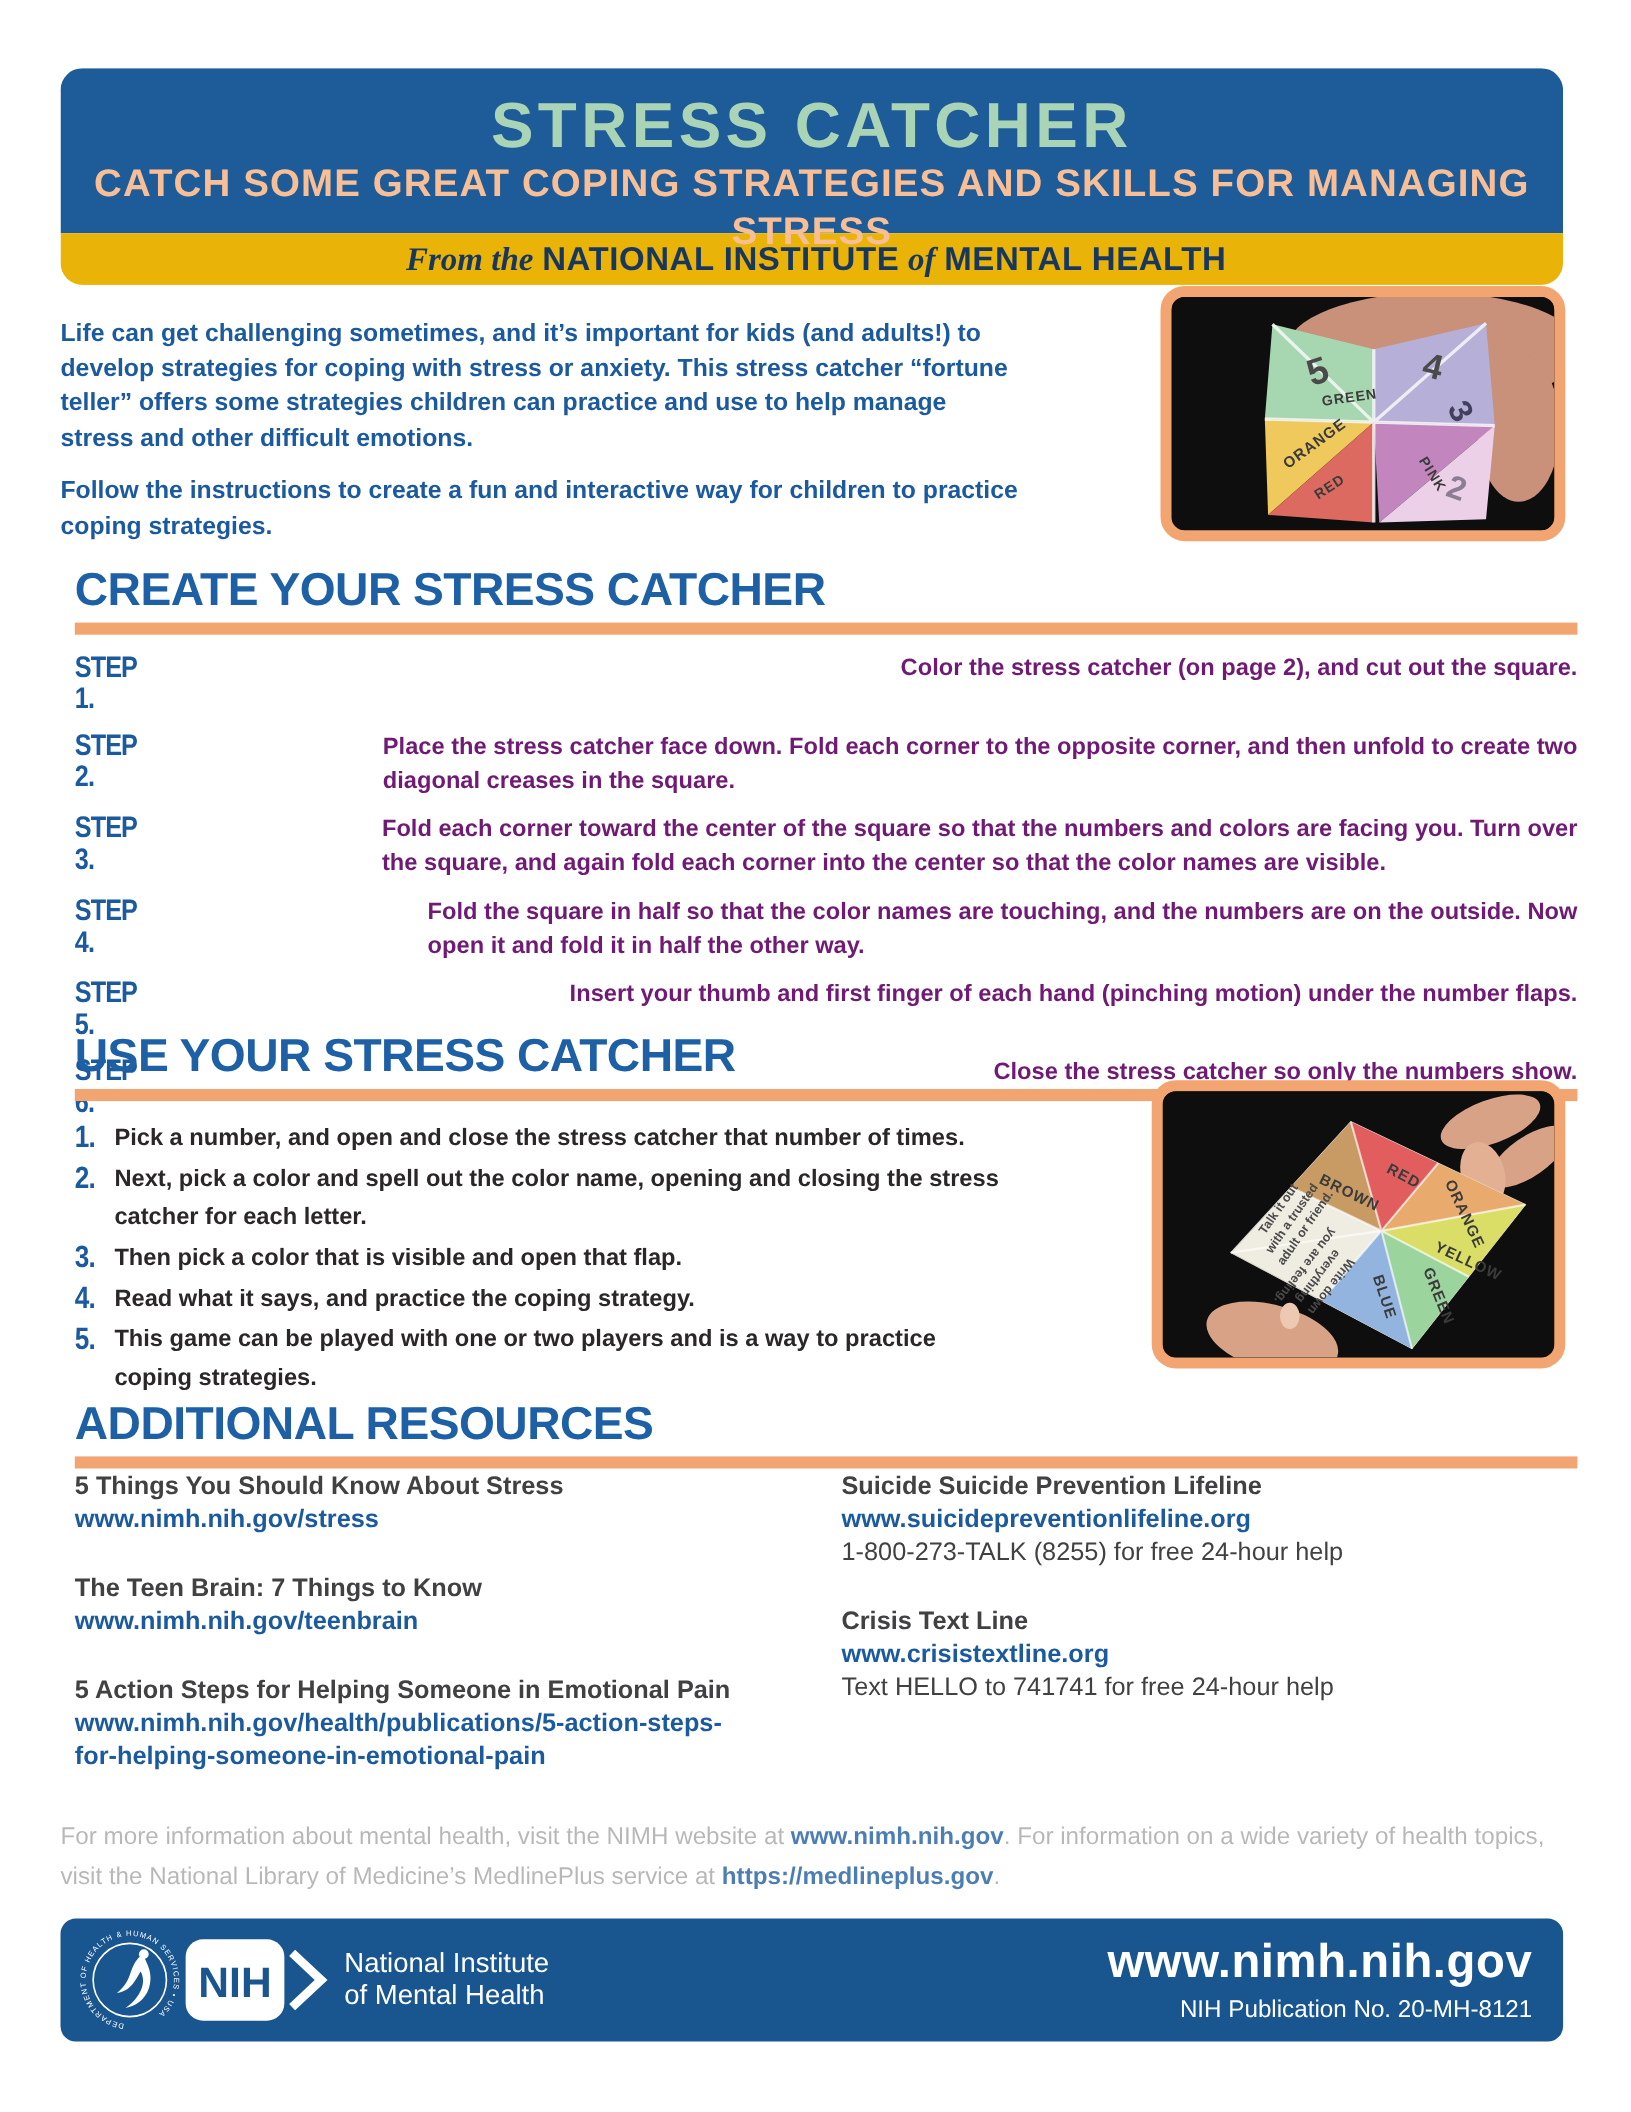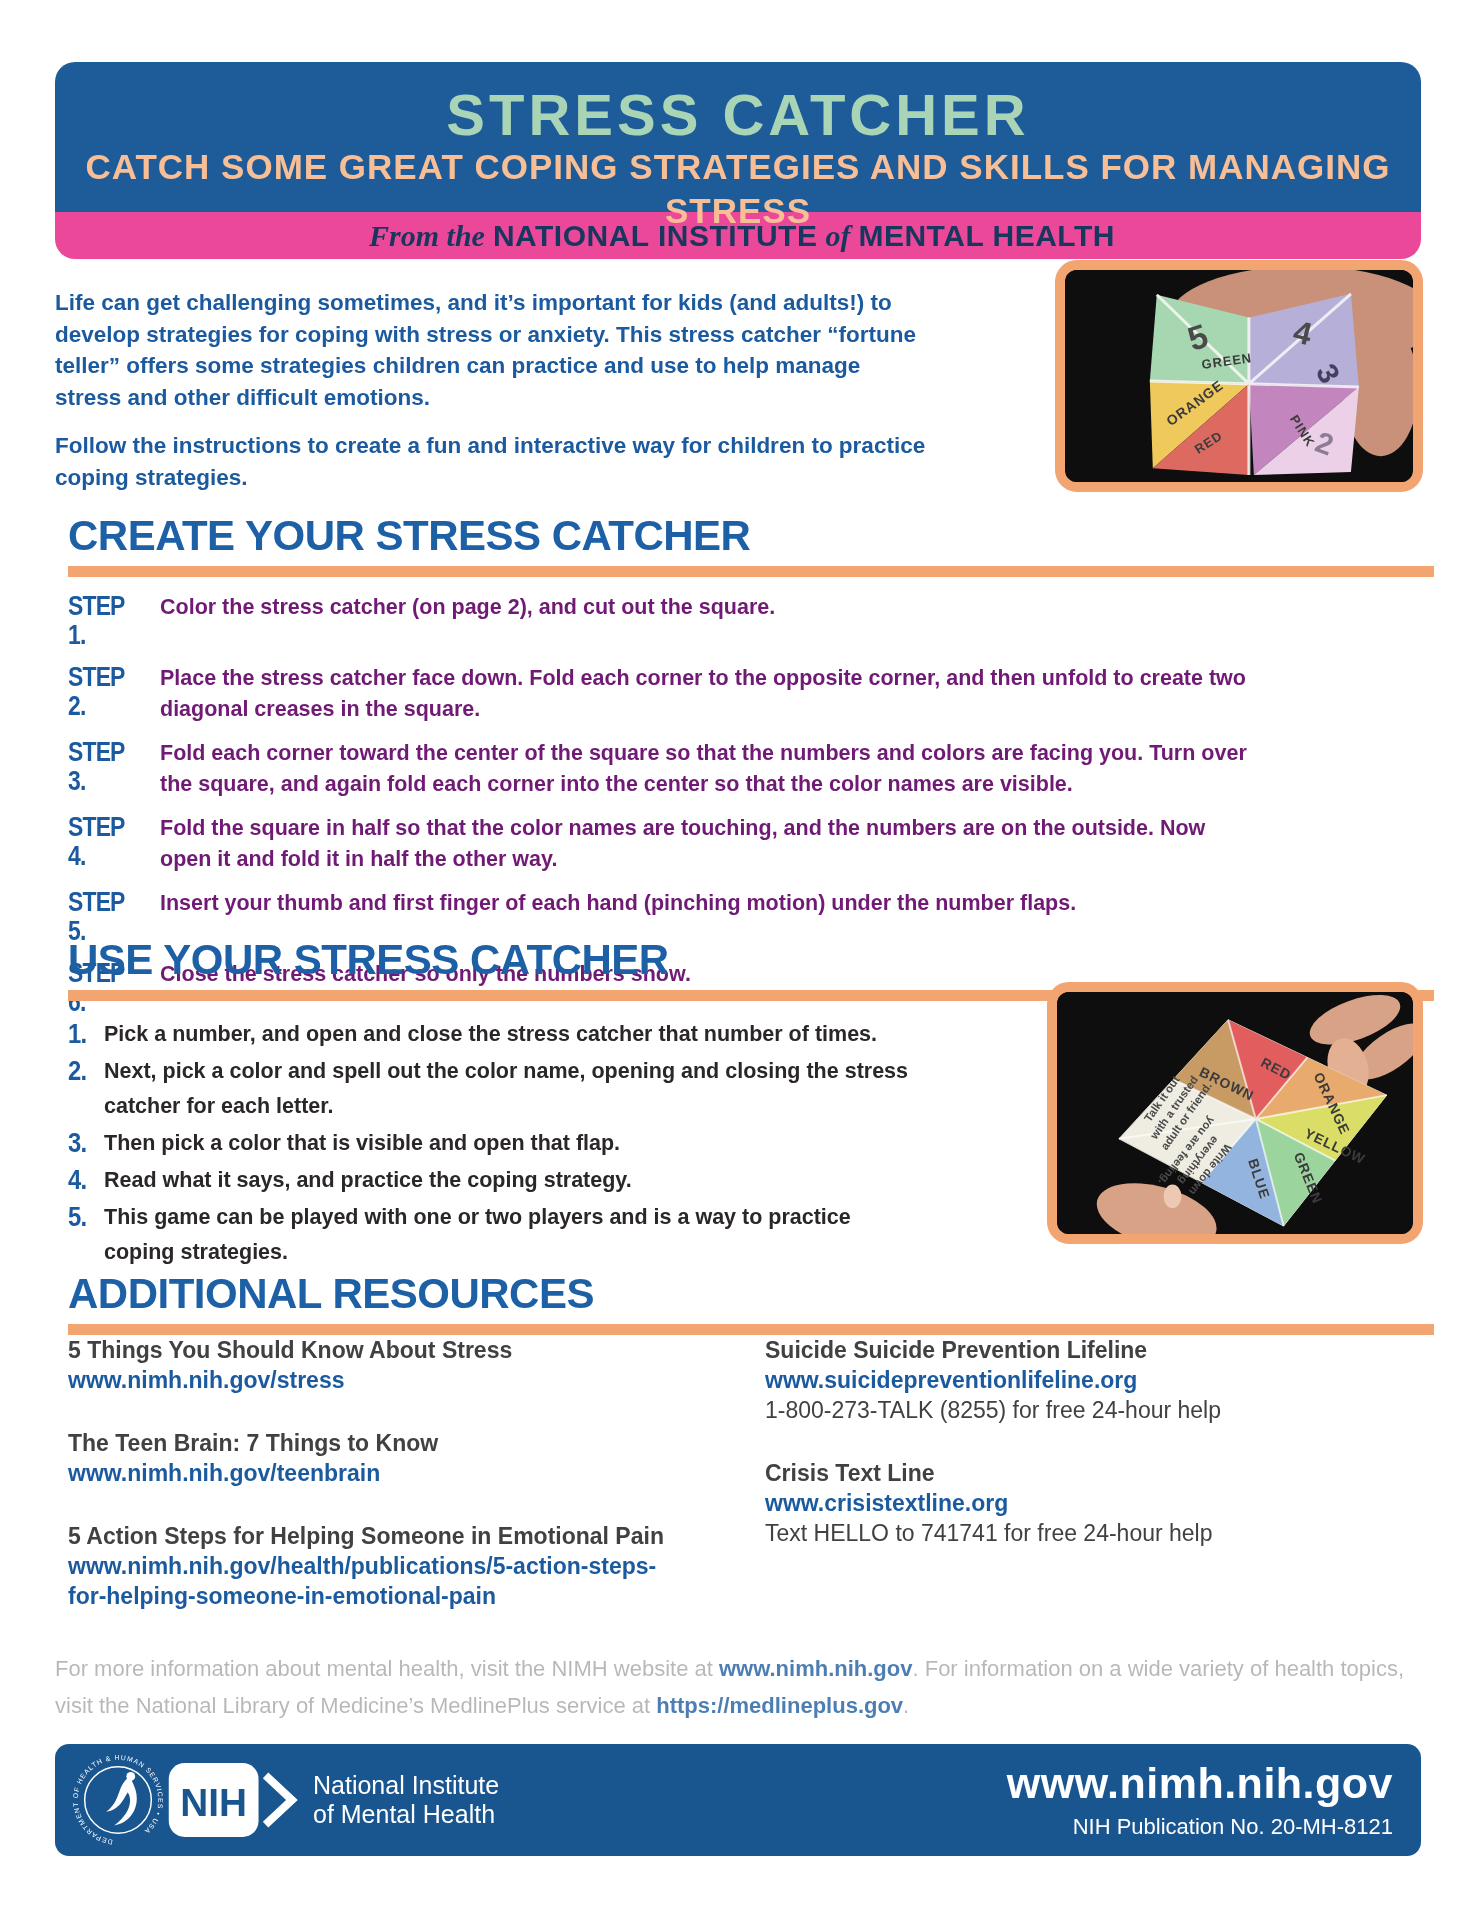--- a/index.html
+++ b/index.html
@@ -5,21 +5,21 @@
   html,body{margin:0;padding:0;background:#ffffff;}
   .page{position:relative;width:1483px;height:1920px;background:#ffffff;
         font-family:"Liberation Sans",sans-serif;overflow:hidden;}
 
   
   .header{position:absolute;left:55px;top:62px;width:1366px;border-radius:20px;overflow:hidden;}
   .header-main{background:#1e5c99;height:150px;text-align:center;}
   .header-title{color:#a9d4b6;font-size:58px;font-weight:bold;letter-spacing:4px;
                 padding-top:23px;line-height:60px;}
   .header-subtitle{color:#f8bf97;font-size:35px;font-weight:bold;letter-spacing:1px;line-height:44px;}
-  .header-band{background:#ec4899;height:47px;display:flex;align-items:center;justify-content:center;
+  .header-band{background:#eab308;height:47px;display:flex;align-items:center;justify-content:center;
                color:#17375e;font-size:30px;}
   .band-serif{font-family:"Liberation Serif",serif;font-style:italic;font-weight:bold;padding:0 8px;}
   .band-bold{font-weight:bold;letter-spacing:0.5px;}
 
   
   .photo{position:absolute;background:#0e0e0e;border:10px solid #f3a571;border-radius:22px;overflow:hidden;}
   #photo1{left:1055px;top:260px;width:348px;height:212px;}
   #photo2{left:1047px;top:982px;width:356px;height:242px;z-index:3;}
   .photo svg{display:block;}
   .ft-label{font-weight:bold;fill:#3b3b3b;letter-spacing:1px;}
@@ -31,21 +31,21 @@
 
   
   .section{position:absolute;left:68px;width:1366px;}
   #create{top:514px;}
   #use{top:938px;}
   #resources{top:1272px;}
   .section-title{color:#1d60a5;font-size:42px;font-weight:bold;letter-spacing:-0.5px;line-height:44px;margin:0;}
   .rule{height:11px;background:#f3a571;margin-top:8px;}
 
   .steps{margin-top:15px;}
-  .step{display:flex;margin-bottom:13px;}
+  .step{display:flex;margin-bottom:13px;justify-content:space-between;}
   .step-label{flex:0 0 92px;color:#1b5a9e;font-weight:bold;font-size:27px;letter-spacing:-1px;
               transform:scaleX(0.85);transform-origin:left top;line-height:29px;}
   .step-text{font-size:21.5px;line-height:31px;color:#701a75;font-weight:bold;white-space:pre-line;}
 
   .uitems{margin-top:16px;width:1000px;}
   .uitem{display:flex;margin-bottom:2px;}
   .unum{flex:0 0 36px;color:#1b5a9e;font-weight:bold;font-size:28px;letter-spacing:-1px;
         transform:scaleX(0.85);transform-origin:left top;line-height:34px;}
   .utext{font-size:21.5px;line-height:35px;color:#2b2728;font-weight:bold;white-space:pre-line;}
 

